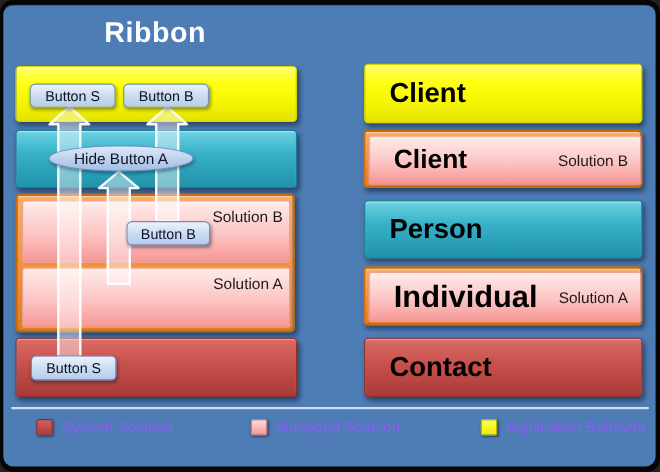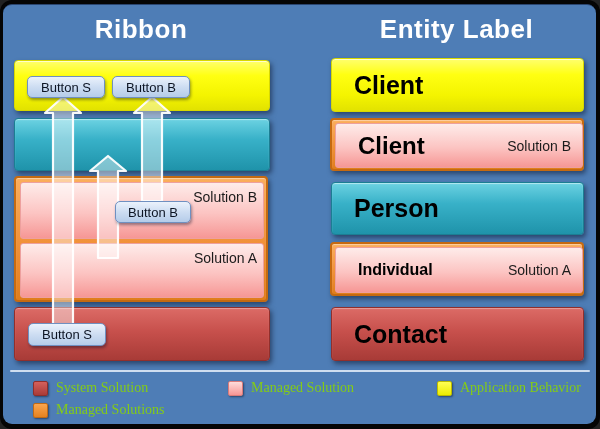--- a/index.html
+++ b/index.html
@@ -77,37 +77,36 @@
     display:flex;align-items:center;justify-content:center;
     font-size:14px;color:#0d1524;
   }
   .arrows{position:absolute;left:0;top:0;z-index:5;pointer-events:none;}
   .divider{
     position:absolute;left:10px;top:370px;width:580px;height:2px;
     background:rgba(230,239,250,0.85);border-radius:1px;
   }
   .legend-item{
     position:absolute;display:flex;align-items:center;gap:8px;height:14px;
-    color:#84cc16;font-size:14px;white-space:nowrap;font-family:Liberation Serif, serif;
+    color:#8b5cf6;font-size:14px;white-space:nowrap;
   }
   .sw{width:13px;height:13px;border-radius:2px;box-shadow:1px 1px 2px rgba(8,16,36,0.5);}
   .sw-system{background:linear-gradient(180deg,#d4605c,#a93b38);border:1px solid #8e2f2c;}
   .sw-managed{background:linear-gradient(180deg,#fddcdb,#f79694);border:1px solid #d97b7a;}
   .sw-app{background:linear-gradient(180deg,#ffff55,#ecec00);border:1px solid #bbbb00;}
   .sw-orange{background:linear-gradient(180deg,#faa54f,#e5821f);border:1px solid #bf6a16;}
   .sw-teal{background:linear-gradient(180deg,#4fc4d9,#1e93aa);border:1px solid #177a8f;}
 </style>
 </head>
 <body>
 
 <div class="stage">
   <div class="panel"></div>
 
   <div class="col-title title-left">Ribbon</div>
-  <div class="col-title title-right">Entity Label</div>
 
   <div class="box yellow" style="left:14px;top:60px;width:254px;height:49px;"></div>
 
   <div class="box teal" style="left:14px;top:118px;width:254px;height:51px;"></div>
 
   <div class="box orange" style="left:14px;top:176px;width:250px;height:122px;"></div>
   <div class="pink" style="left:20px;top:182px;width:242px;height:55px;">
     <span class="solution-name" style="right:6px;top:6px;">Solution B</span>
   </div>
   <div class="pink" style="left:20px;top:243px;width:242px;height:53px;">
@@ -118,41 +117,42 @@
 
   <svg class="arrows" width="600" height="429" viewBox="0 0 600 429">
     <polygon points="63,97 81,113 73,113 73,324 53,324 53,113 45,113" fill="rgba(255,255,255,0.42)" stroke="rgba(255,255,255,0.95)" stroke-width="2.2" stroke-linejoin="round"></polygon>
     <polygon points="152,97 170,113 162,113 162,201 142,201 142,113 134,113" fill="rgba(255,255,255,0.42)" stroke="rgba(255,255,255,0.95)" stroke-width="2.2" stroke-linejoin="round"></polygon>
     <polygon points="108,156 126,171 118,171 118,258 98,258 98,171 90,171" fill="rgba(255,255,255,0.42)" stroke="rgba(255,255,255,0.95)" stroke-width="2.2" stroke-linejoin="round"></polygon>
   </svg>
 
   <div class="btn" style="left:27px;top:76px;width:76px;height:20px;">Button S</div>
   <div class="btn" style="left:112px;top:76px;width:76px;height:20px;">Button B</div>
 
+  <div class="ellipse" style="left:44px;top:132px;width:130px;height:22px;">Hide Button A</div>
 
   <div class="btn" style="left:115px;top:201px;width:74px;height:20px;">Button B</div>
   <div class="btn" style="left:28px;top:323px;width:76px;height:21px;">Button S</div>
 
   <div class="box yellow" style="left:331px;top:58px;width:251px;height:52px;">
     <div class="entity-label">Client</div>
   </div>
 
   <div class="box orange" style="left:330px;top:118px;width:250px;height:49px;"></div>
   <div class="pink" style="left:335px;top:123px;width:246px;height:43px;">
     <div class="entity-label" style="font-size:24px;">Client</div>
     <div class="solution-tag">Solution B</div>
   </div>
 
   <div class="box teal" style="left:331px;top:182px;width:251px;height:51px;">
     <div class="entity-label">Person</div>
   </div>
 
   <div class="box orange" style="left:330px;top:242px;width:250px;height:50px;"></div>
   <div class="pink" style="left:335px;top:247px;width:246px;height:44px;">
-    <div class="entity-label" style="font-size:16px;">Individual</div>
+    <div class="entity-label" style="font-size:28px;">Individual</div>
     <div class="solution-tag">Solution A</div>
   </div>
 
   <div class="box red" style="left:331px;top:307px;width:251px;height:52px;">
     <div class="entity-label">Contact</div>
   </div>
 
   <div class="divider"></div>
 
   <div class="legend-item" style="left:33px;top:381px;">
@@ -160,17 +160,13 @@
     <span>System Solution</span>
   </div>
   <div class="legend-item" style="left:228px;top:381px;">
     <span class="sw sw-managed"></span>
     <span>Managed Solution</span>
   </div>
   <div class="legend-item" style="left:437px;top:381px;">
     <span class="sw sw-app"></span>
     <span>Application Behavior</span>
   </div>
-  <div class="legend-item" style="left:33px;top:403px;">
-    <span class="sw sw-orange"></span>
-    <span>Managed Solutions</span>
-  </div>
 </div>
 
 </body></html>

